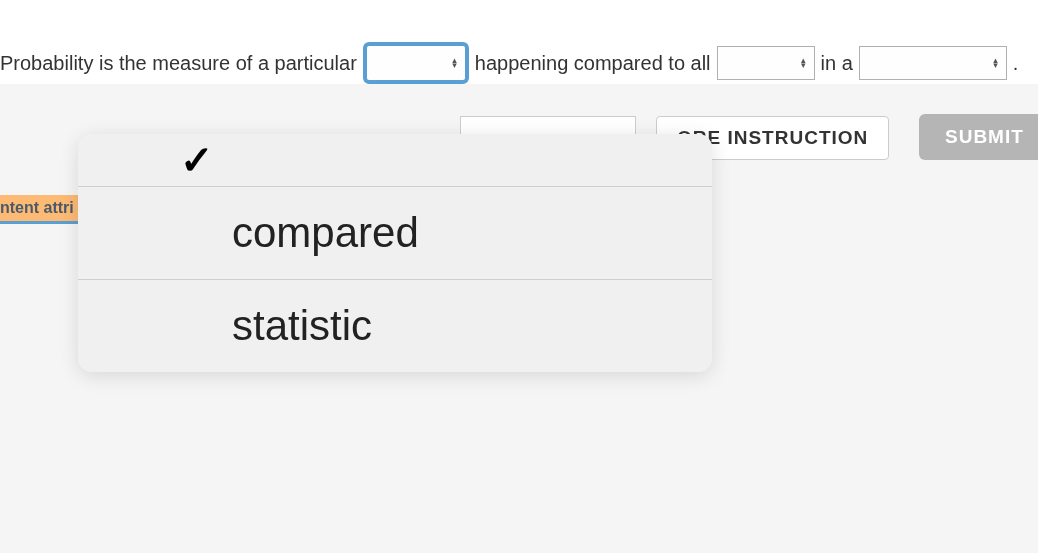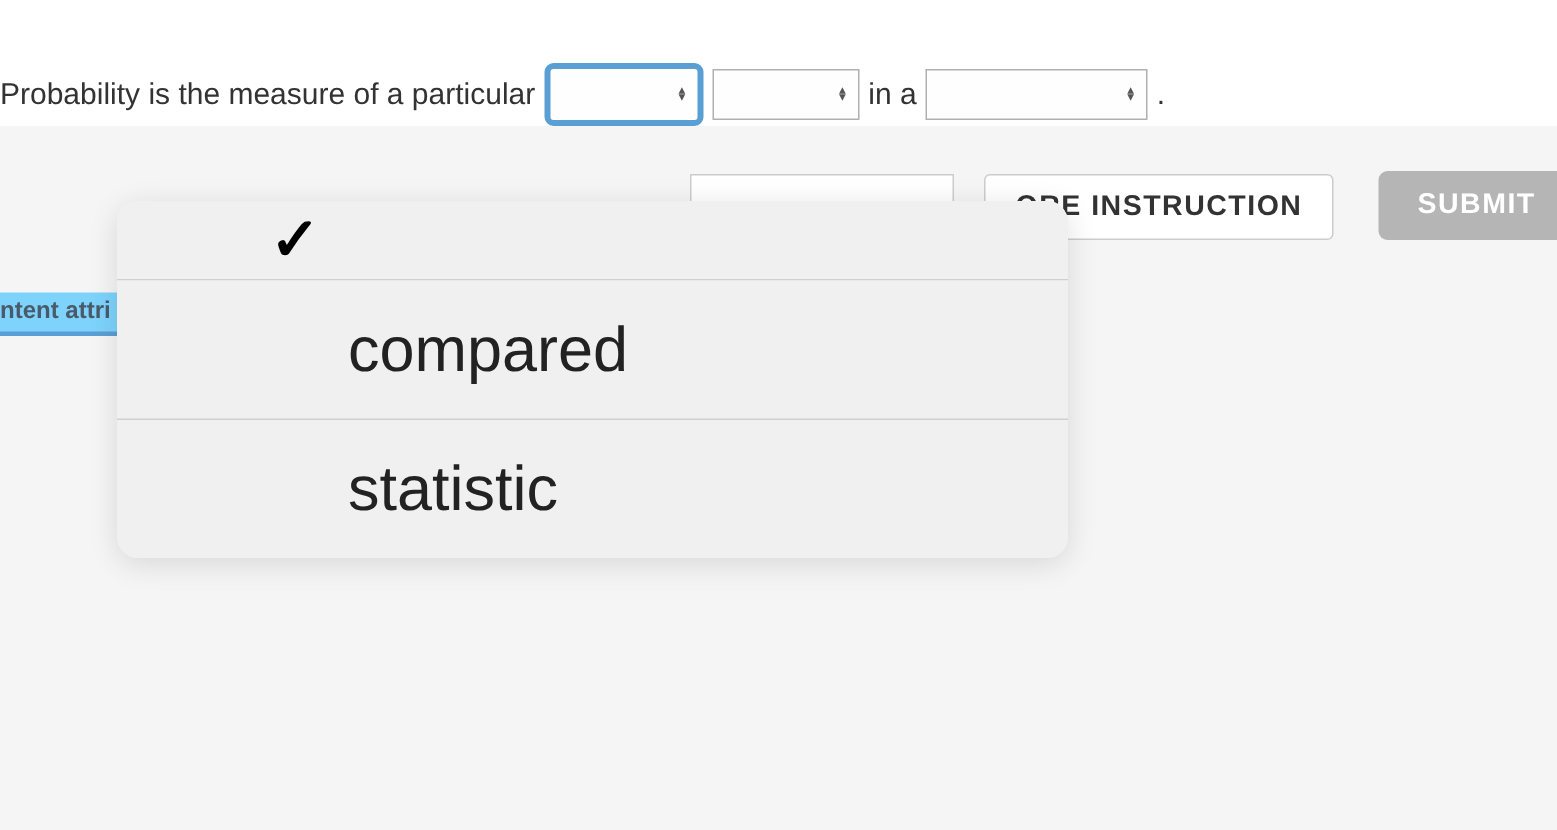--- a/index.html
+++ b/index.html
@@ -138,41 +138,42 @@
       top: 50%;
       transform: translateY(-50%);
       font-size: 40px;
       color: #000;
       font-weight: bold;
     }
     .attribution-tab {
       position: absolute;
       left: 0;
       top: 195px;
-      background: #7dd3fc;
+      background: #fdba74;
       padding: 4px 6px 4px 0;
       font-size: 16px;
       font-weight: 700;
       color: #4a5a6a;
       border-bottom: 3px solid #5a9fd4;
       z-index: 0;
     }
     .period {
       font-size: 20px;
     }
   </style>
 </head>
 <body>
 
 <div class="content-area">
   <div class="sentence">
     <span>Probability is the measure of a particular</span>
     <span class="select-box active">
       <span class="select-arrows"></span>
     </span>
+    <span>happening compared to all</span>
     <span class="select-box">
       <span class="select-arrows"></span>
     </span>
     <span>in a</span>
     <span class="select-box wide">
       <span class="select-arrows"></span>
     </span>
     <span class="period">.</span>
   </div>
 </div>

